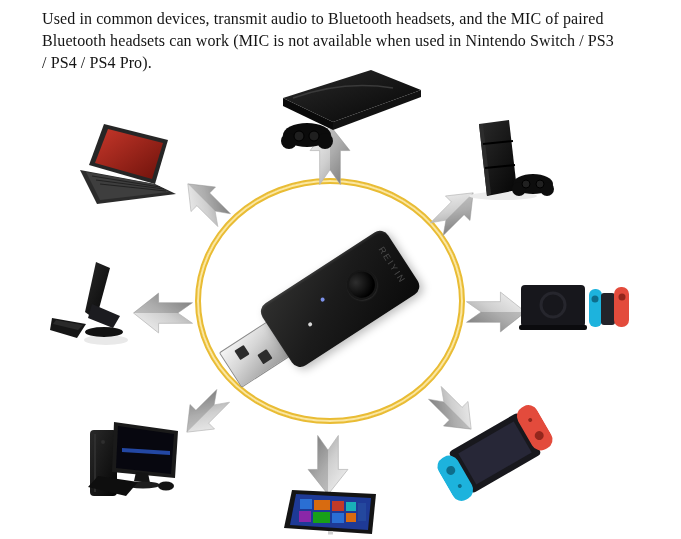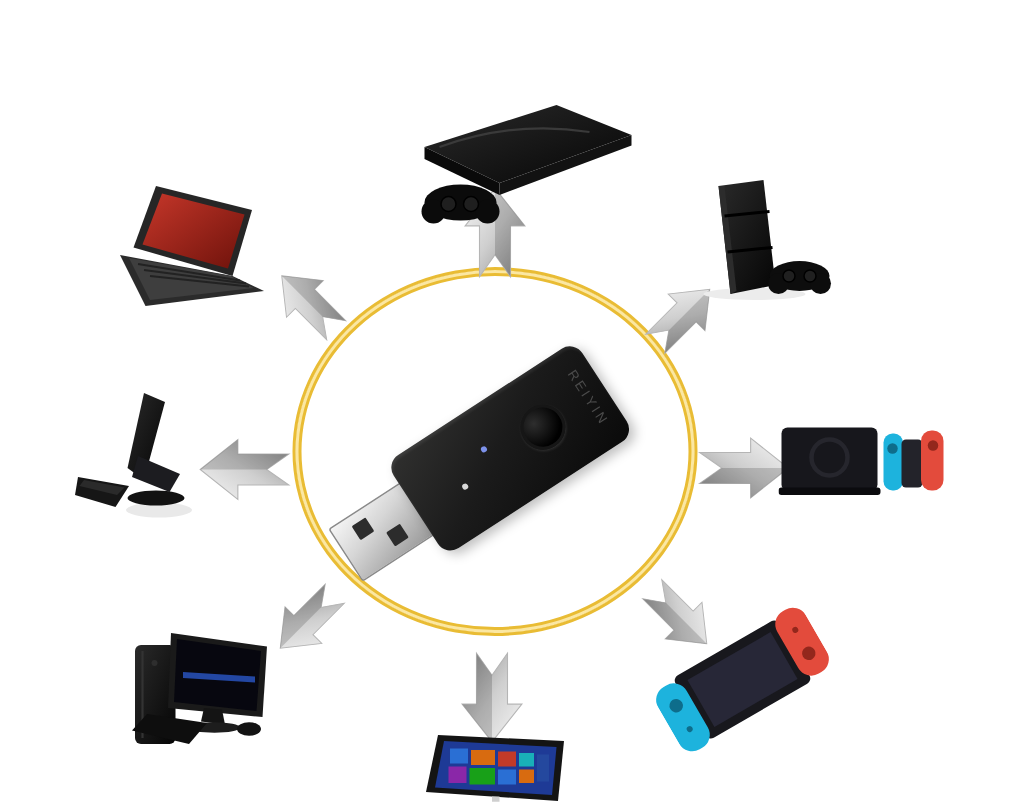--- a/index.html
+++ b/index.html
@@ -91,20 +91,25 @@
         <stop offset="0" stop-color="#c6372a"></stop>
           <stop offset="1" stop-color="#6e120b"></stop>
       </linearGradient>
       <symbol id="arrow-sym" viewBox="0 0 60 84">
         <polygon points="30,2 57,36 44,36 44,82 30,62 16,82 16,36 3,36" fill="url(#silverGrad)" stroke="#b5b5b5" stroke-width="1"></polygon>
         <polygon points="30,2 57,36 44,36 44,82 30,62" fill="rgba(0,0,0,0.16)"></polygon>
       </symbol>
     </defs>
   </svg>
 
+  <div class="intro">
+    <div class="line">Used in common devices, transmit audio to Bluetooth headsets, and the MIC of paired</div>
+    <div class="line">Bluetooth headsets can work (MIC is not available when used in Nintendo Switch / PS3</div>
+    <div class="line">/ PS4 / PS4 Pro).</div>
+  </div>
 
   <div class="ring"></div>
 
   <svg class="arrow a-up">
       <use href="#arrow-sym"></use>
     </svg>
   <svg class="arrow diag a-up-left">
       <use href="#arrow-sym"></use>
     </svg>
   <svg class="arrow diag a-up-right">

